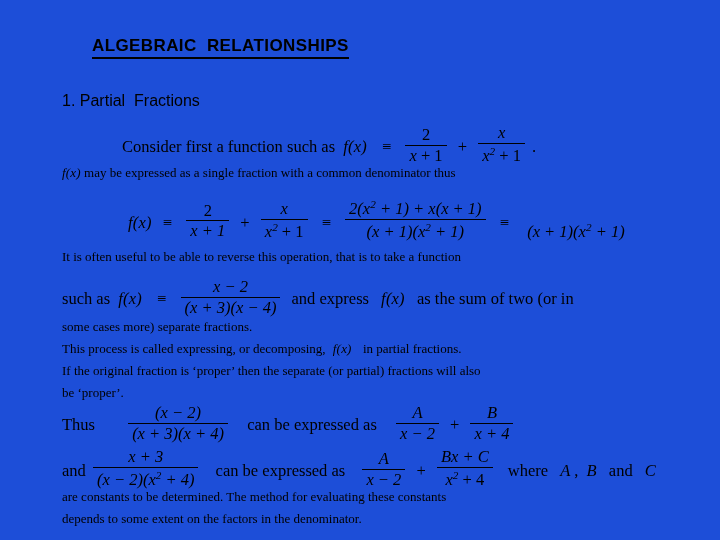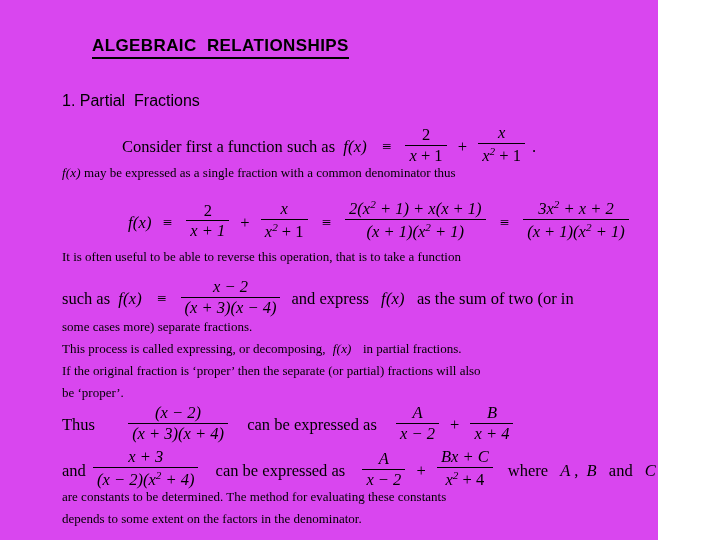--- a/index.html
+++ b/index.html
@@ -9,23 +9,23 @@
   body {
     width: 720px;
     height: 540px;
     background: #ffffff;
     font-family: "Liberation Serif", "DejaVu Serif", serif;
     color: #000000;
     overflow: hidden;
   }
   .page {
     position: relative;
-    width: 658px;
+    width: 720px;
     height: 540px;
-    background: #d946ef;
+    background: #1d4ed8;
   }
 
   
   .title {
     position: absolute;
     left: 92px;
     top: 36px;
     font-family: "Liberation Sans", "DejaVu Sans", sans-serif;
     font-weight: bold;
     font-size: 17px;
@@ -140,21 +140,20 @@
       <span class="num mi">x</span>
       <span class="den"><span class="mi">x</span><sup class="exp">2</sup><span> + 1</span></span>
     </span>
     <span class="equiv">≡</span>
     <span class="frac">
       <span class="num"><span class="mi">2(x</span><sup class="exp">2</sup><span class="mi"> + 1) + x(x + 1)</span></span>
       <span class="den"><span class="mi">(x + 1)(x</span><sup class="exp">2</sup><span class="mi"> + 1)</span></span>
     </span>
     <span class="equiv">≡</span>
     <span class="frac">
-      <span class="num"><span class="mi">3x</span><sup class="exp">2</sup><span class="mi"> + x + 2</span></span>
       <span class="den"><span class="mi">(x + 1)(x</span><sup class="exp">2</sup><span class="mi"> + 1)</span></span>
     </span>
   </div>
 
   <div class="line body-line" style="top:250px;">It is often useful to be able to reverse this operation, that is to take a function</div>
 
   <div class="eqrow" style="left:62px; top:278px;font-family:Liberation Serif, serif;">
     <span>such as</span>
     <span class="fn ident">f(x)</span>
     <span class="equiv">≡</span>

